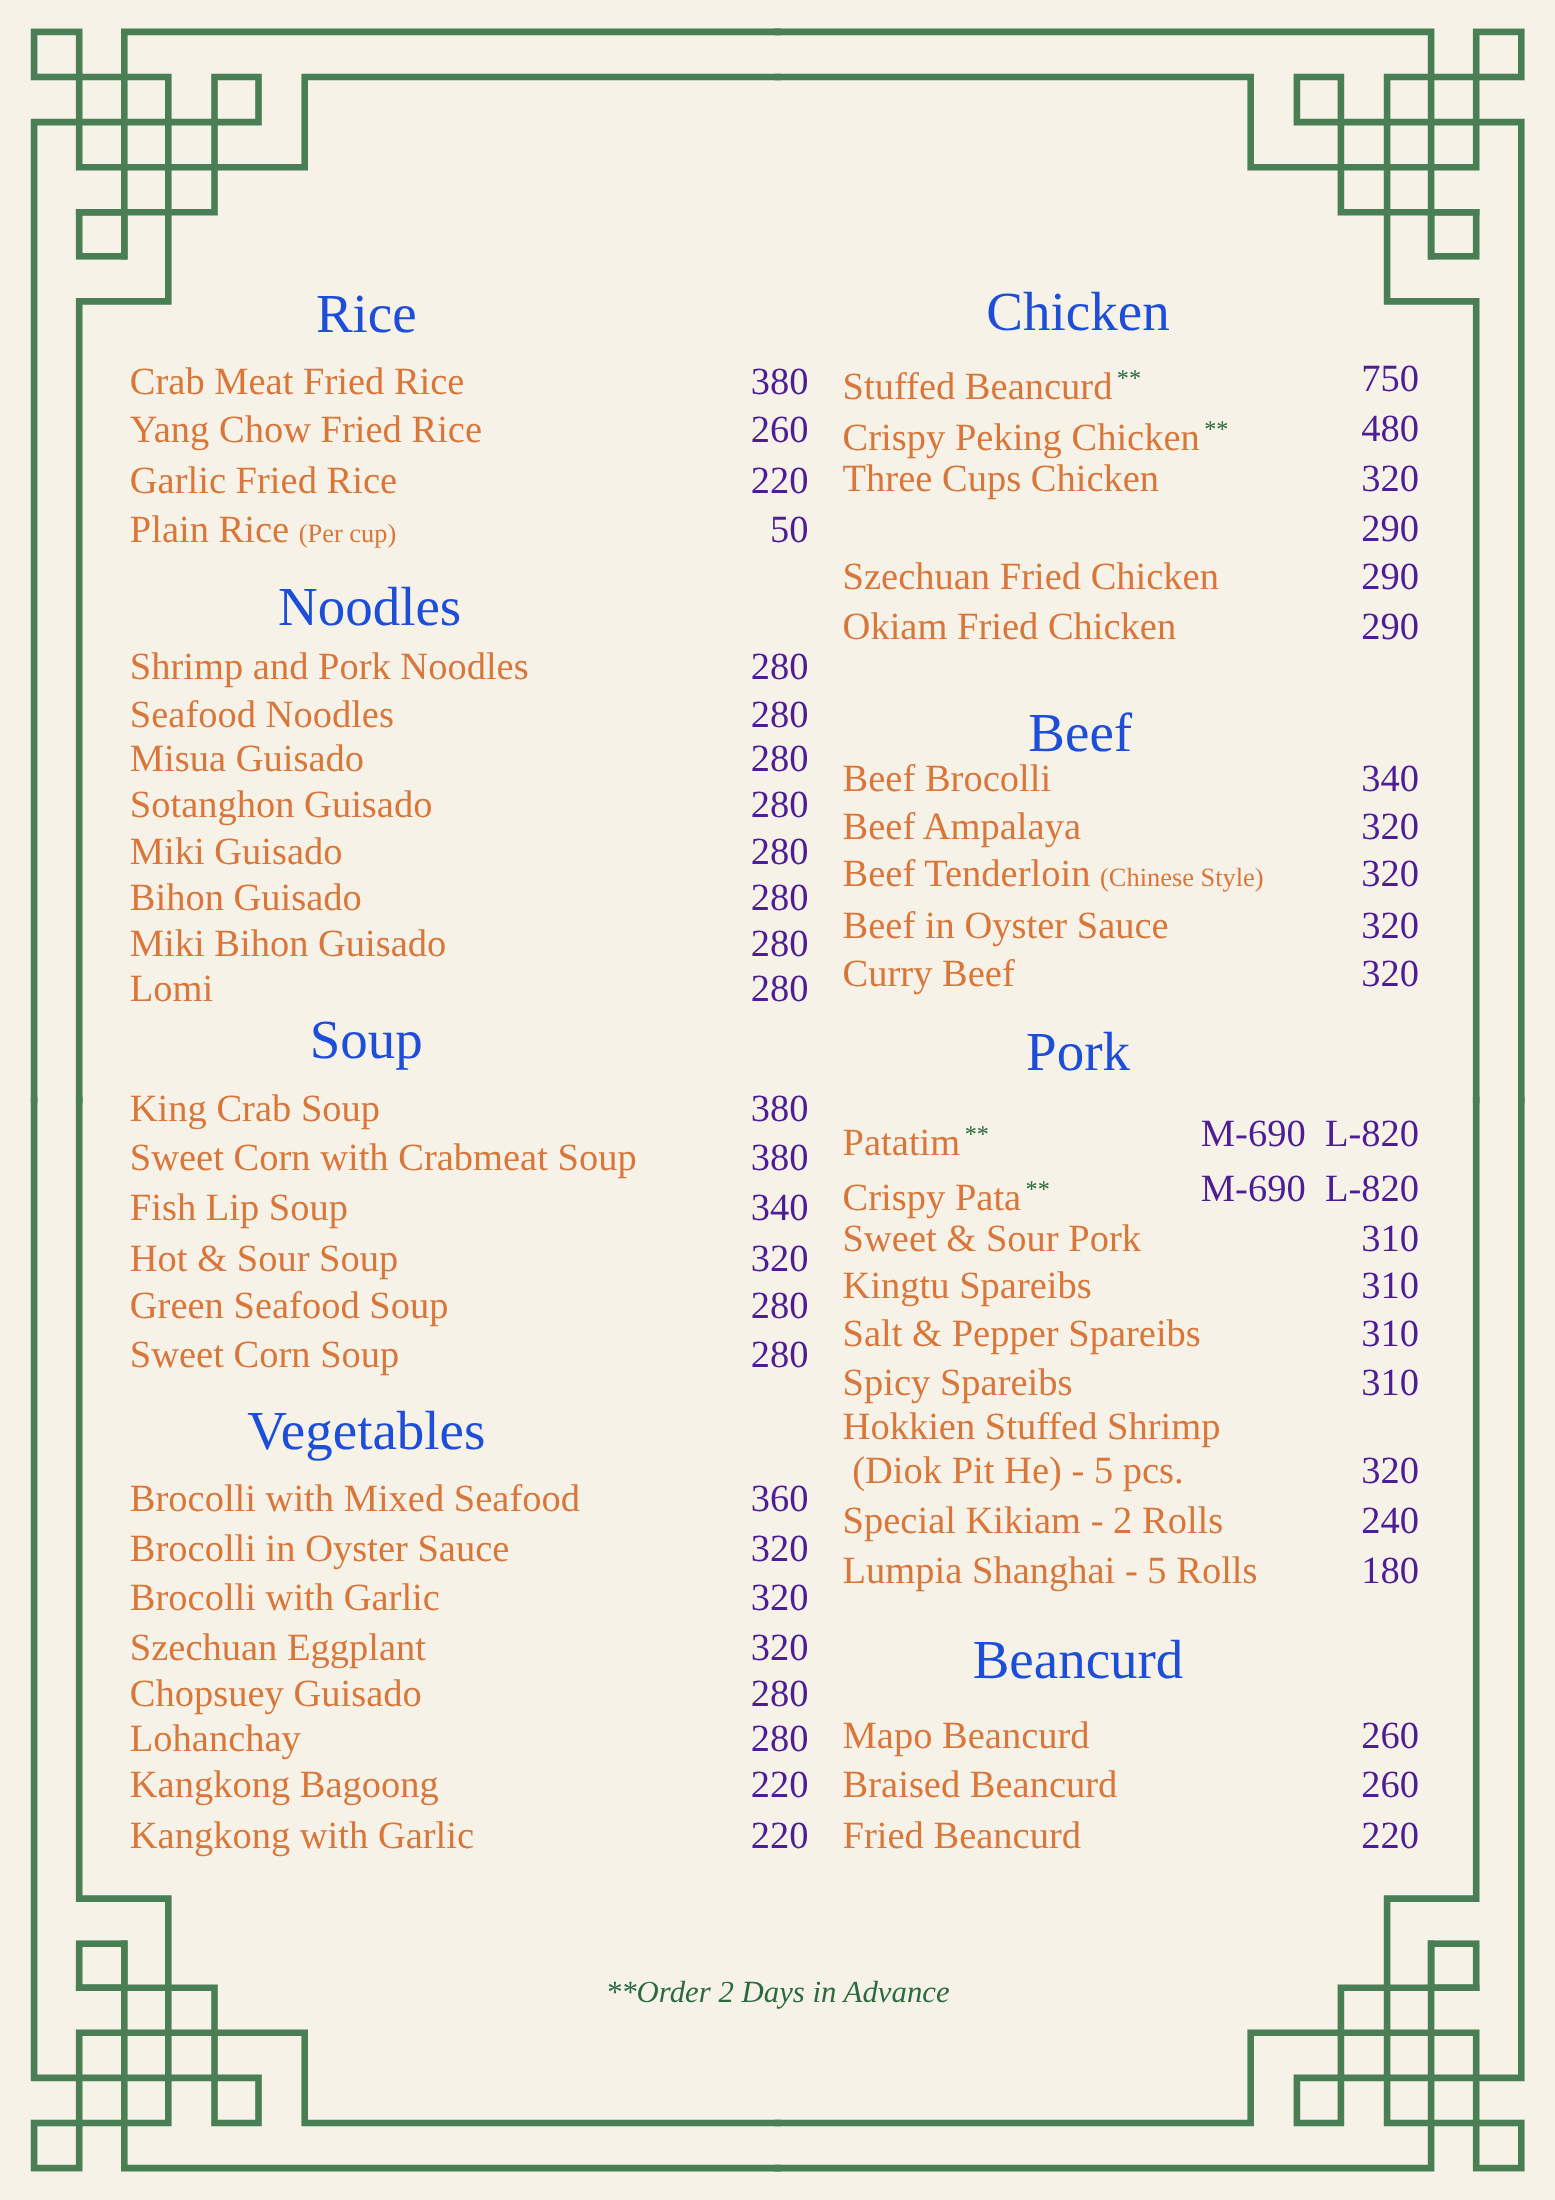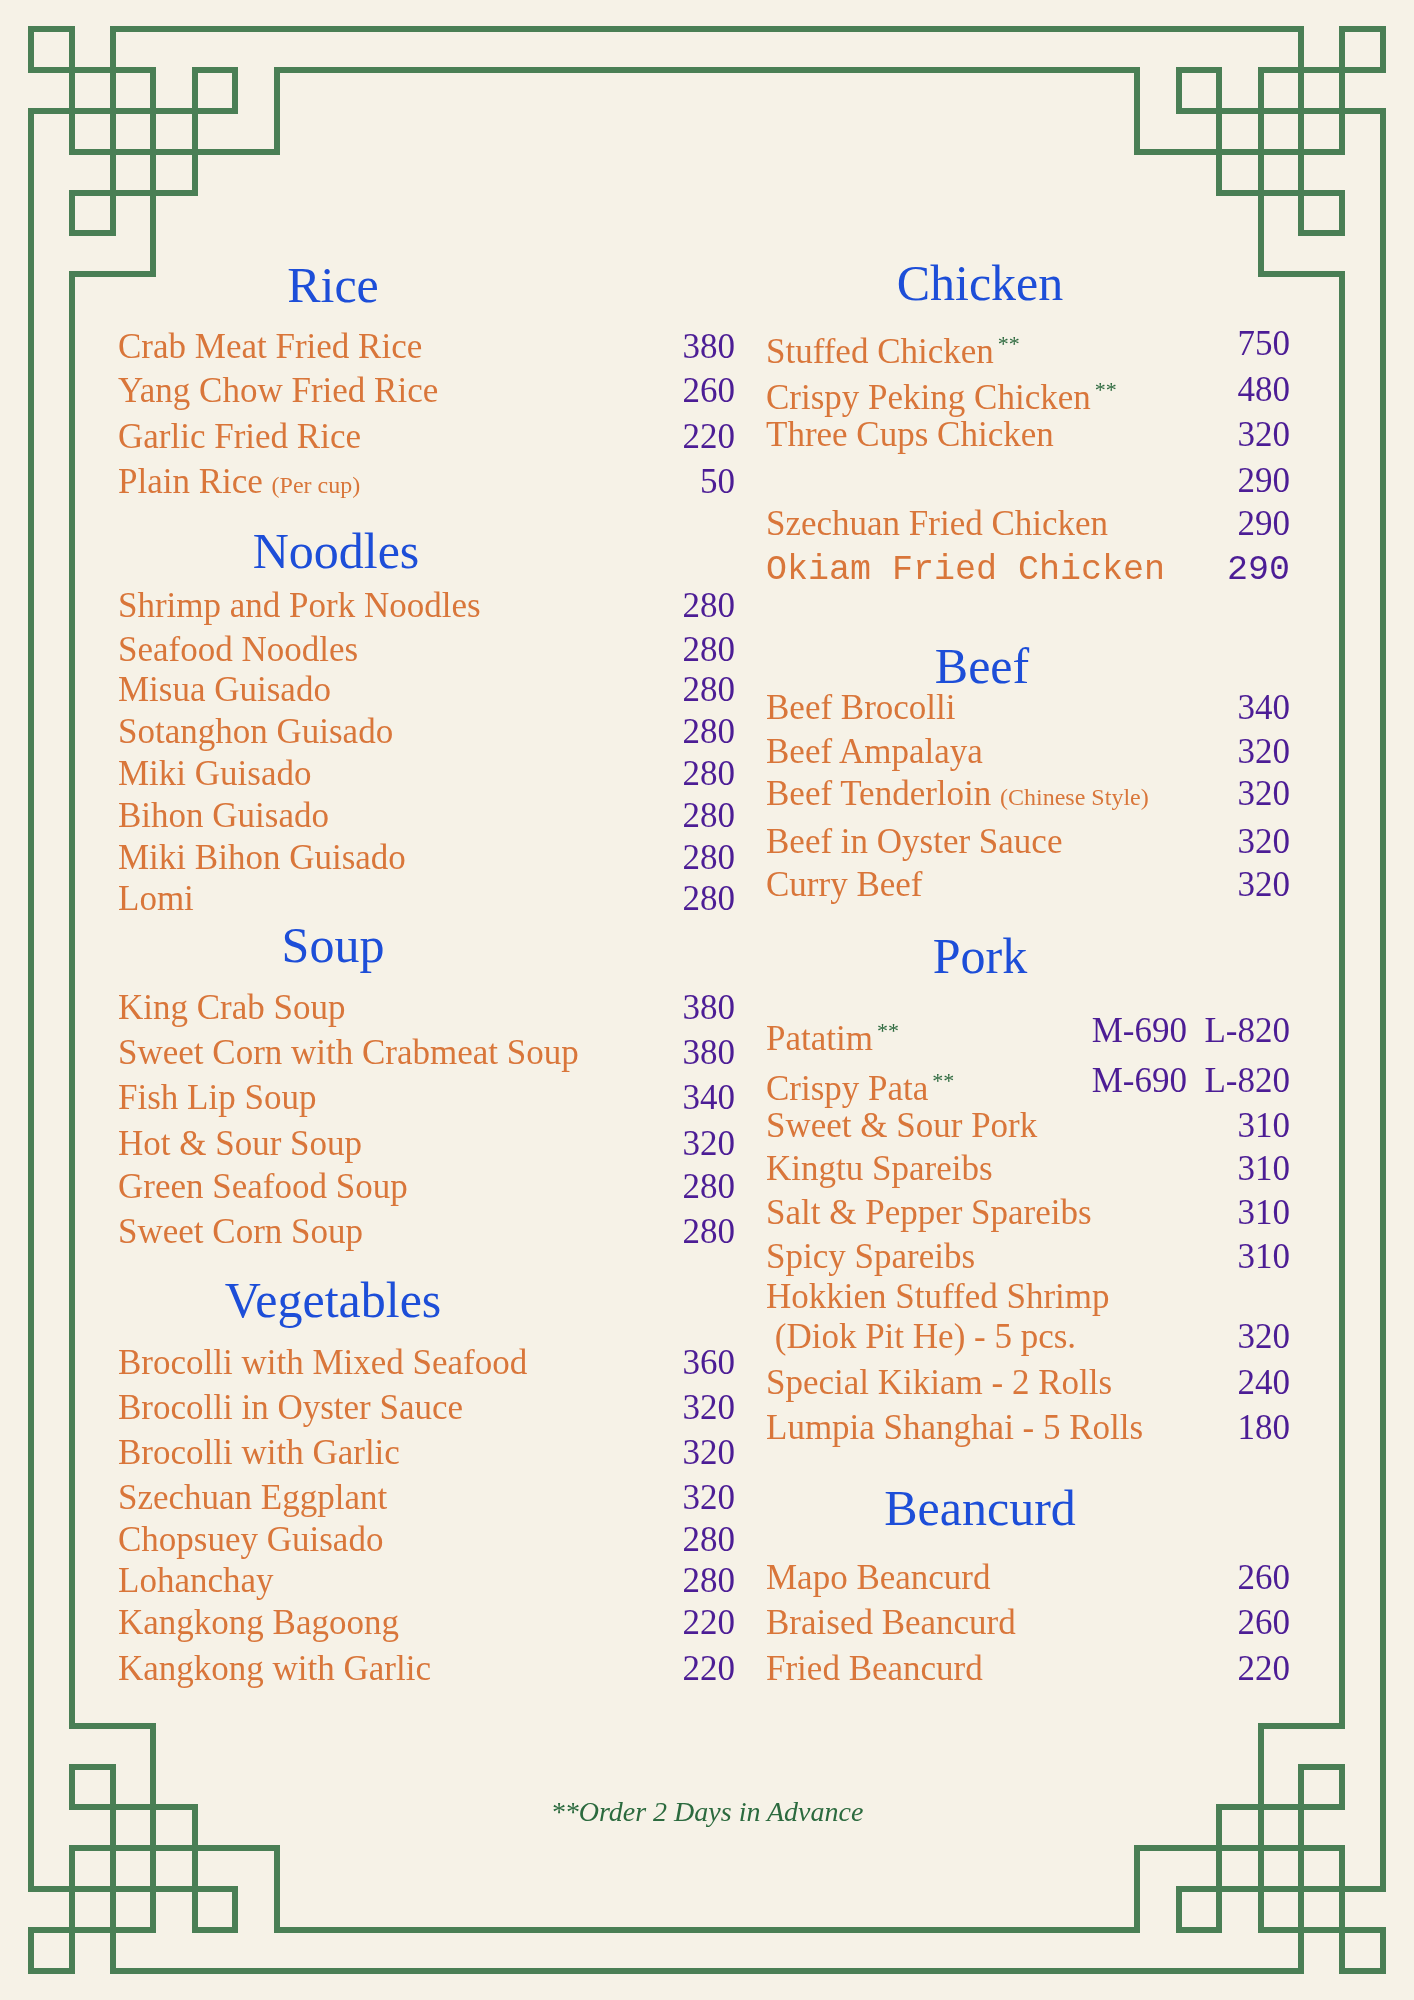--- a/index.html
+++ b/index.html
@@ -160,39 +160,39 @@
     </div>
   <div class="item" style="top:1669px;">
       <span class="name">Kangkong with Garlic</span>
       <span class="price">220</span>
     </div>
 </div>
 
 <div class="col" id="right">
 
   <div class="item" style="top:344px;">
-      <span class="name"><span>Stuffed Chicken</span><span class="star">**</span></span>
+      <span class="name"><span>Stuffed Beancurd</span><span class="star">**</span></span>
       <span class="price">750</span>
     </div>
   <div class="item" style="top:390px;">
       <span class="name"><span>Crispy Peking Chicken</span><span class="star">**</span></span>
       <span class="price">480</span>
     </div>
   <div class="item" style="top:435px;">
       <span class="name">Three Cups Chicken</span>
       <span class="price">320</span>
     </div>
   <div class="item" style="top:481px;">
       <span class="price">290</span>
     </div>
   <div class="item" style="top:524px;">
       <span class="name">Szechuan Fried Chicken</span>
       <span class="price">290</span>
     </div>
-  <div class="item" style="top:570px;font-family:Liberation Mono, monospace;">
+  <div class="item" style="top:570px;">
       <span class="name">Okiam Fried Chicken</span>
       <span class="price">290</span>
     </div>
 
   <div class="item" style="top:708px;">
       <span class="name">Beef Brocolli</span>
       <span class="price">340</span>
     </div>
   <div class="item" style="top:752px;">
       <span class="name">Beef Ampalaya</span>

